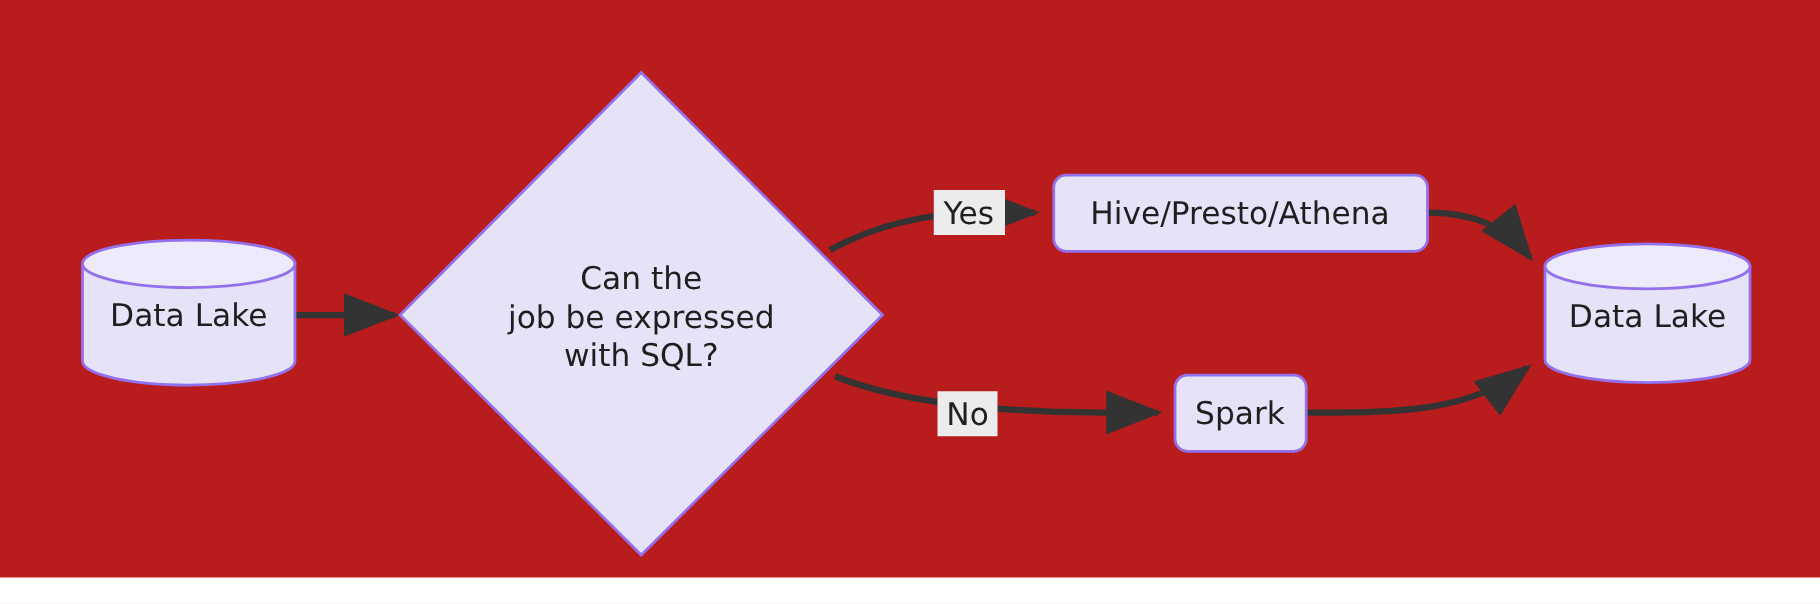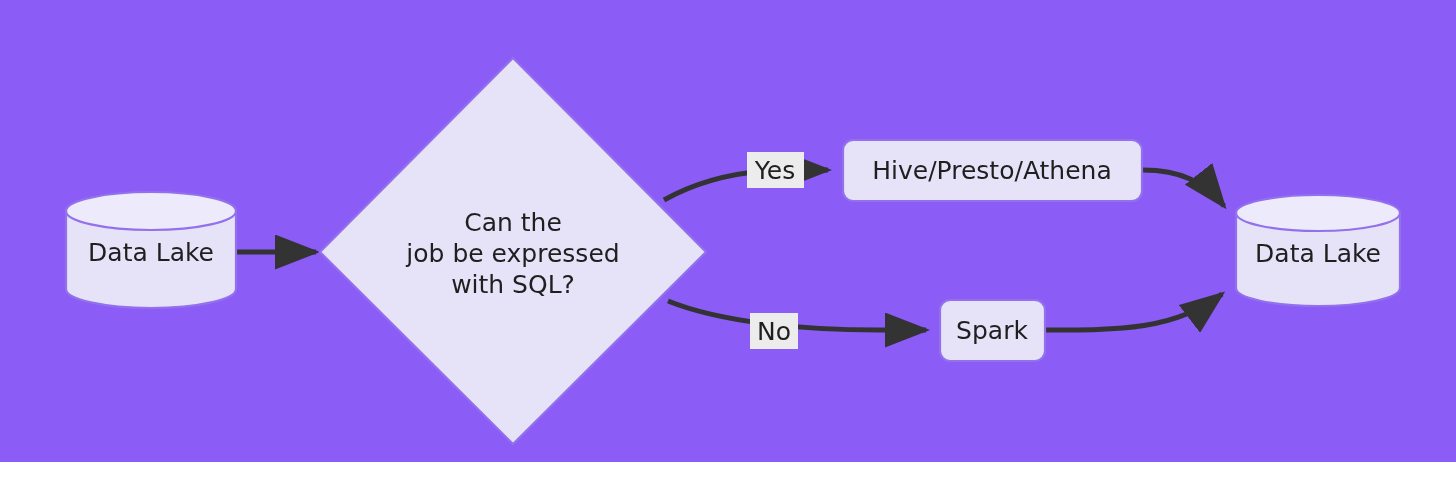--- a/index.html
+++ b/index.html
@@ -10,21 +10,21 @@
   body {
     width: 1456px;
     height: 483px;
     font-family: "DejaVu Sans", "Liberation Sans", sans-serif;
     overflow: hidden;
   }
   #diagram-root {
     position: relative;
     width: 1456px;
     height: 462px;
-    background: #8b5cf6;
+    background: #b91c1c;
   }
   svg#flowchart {
     display: block;
     width: 1456px;
     height: 483px;
   }
   .node-shape {
     fill: #e6e3f8;
     stroke: #9370ec;
     stroke-width: 2.2;

